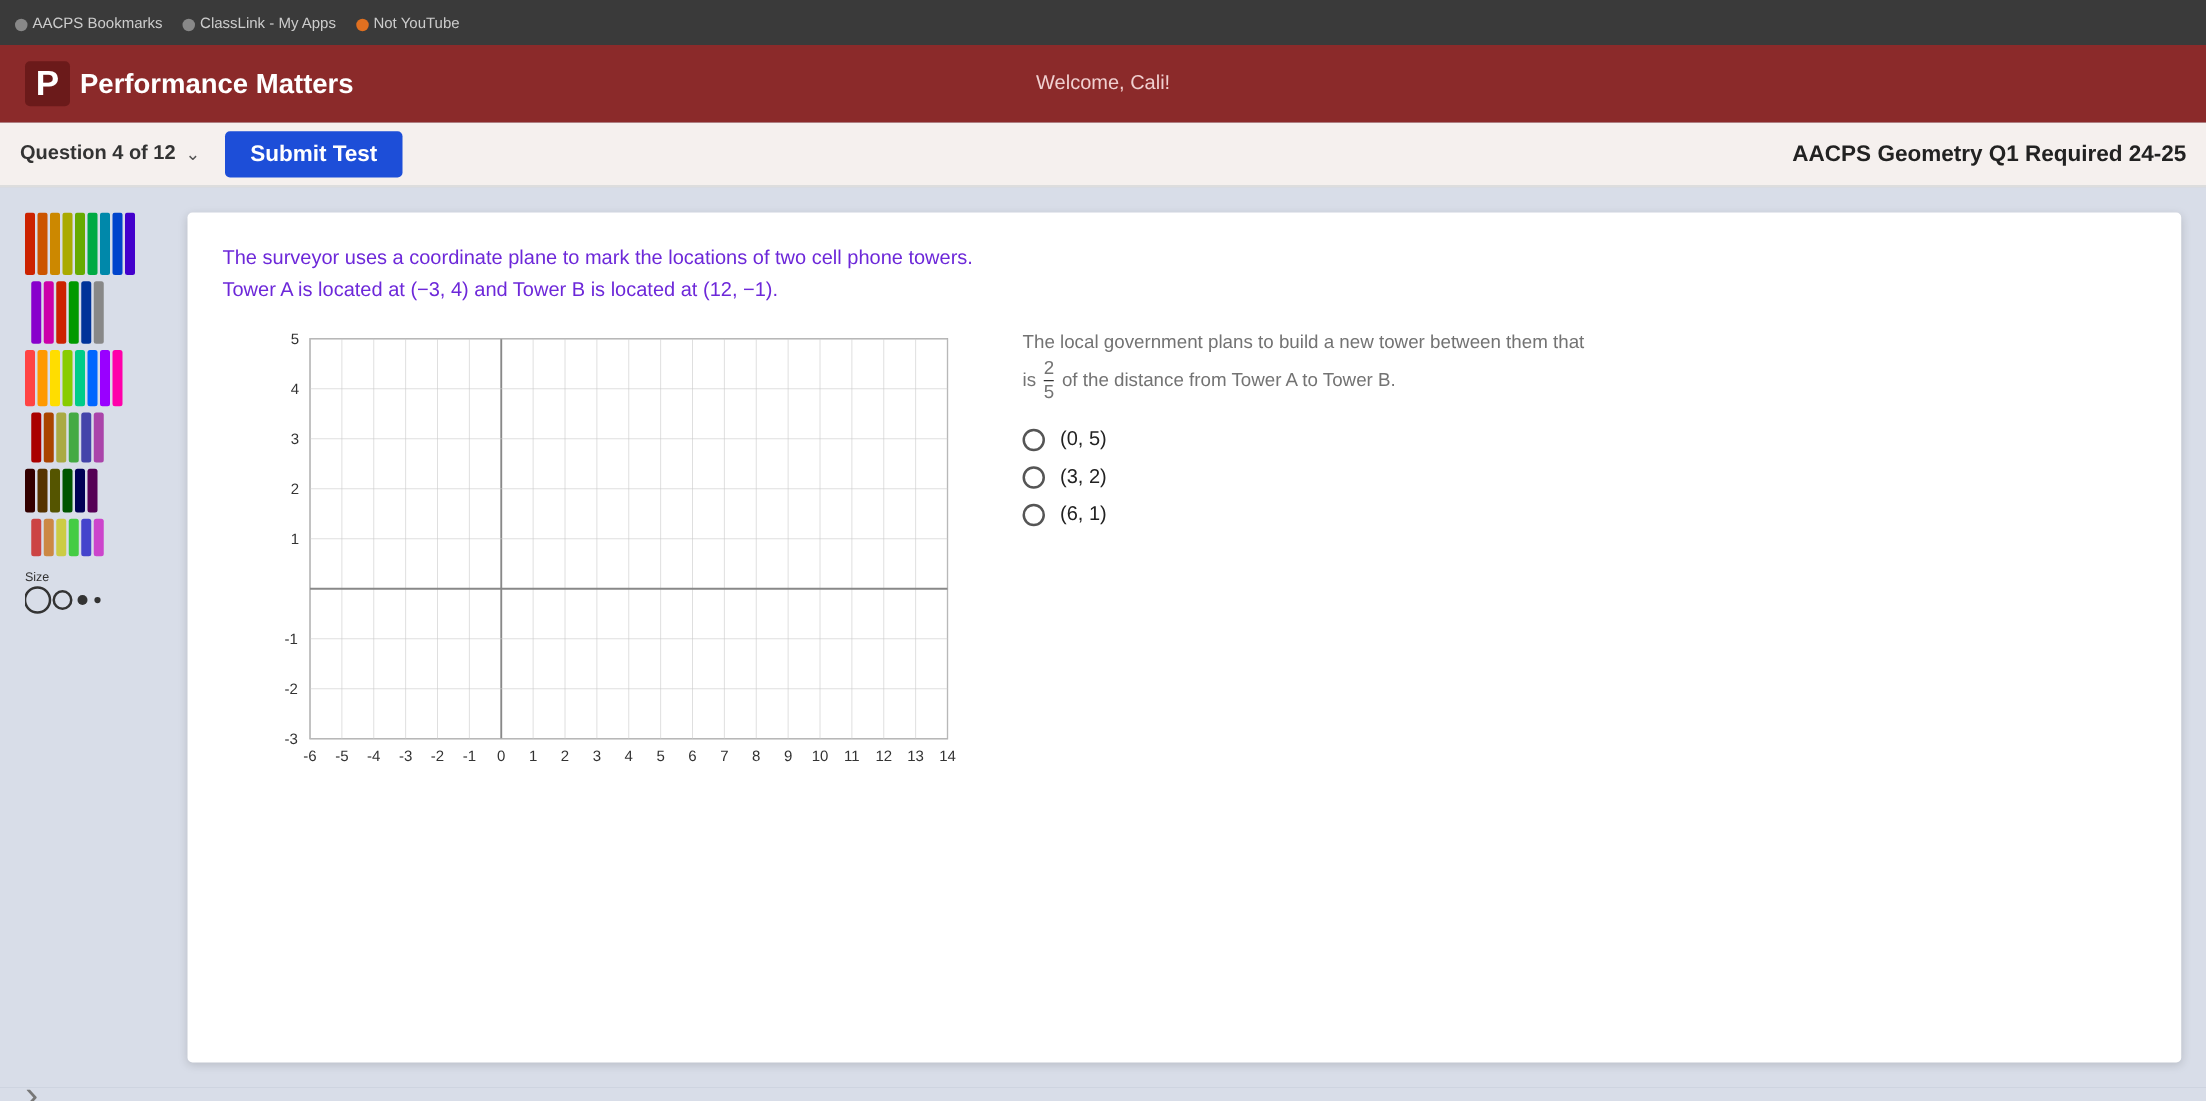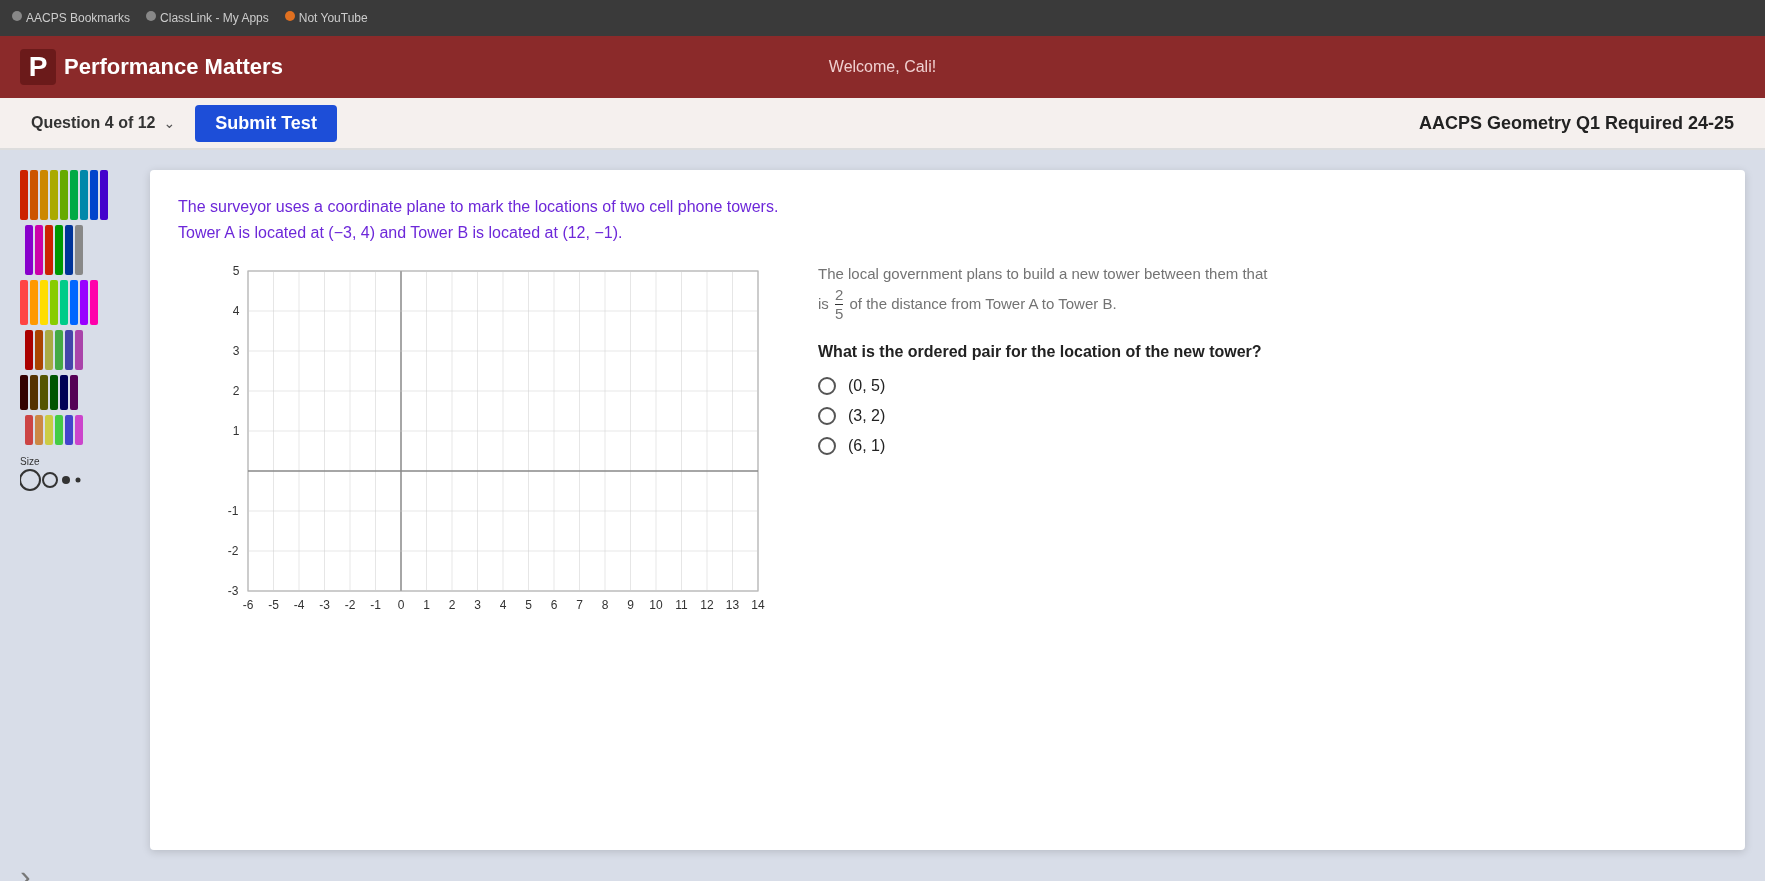--- a/index.html
+++ b/index.html
@@ -18,21 +18,21 @@
       height: 36px;
       display: flex;
       align-items: center;
       padding: 0 12px;
       gap: 16px;
     }
     .bookmark-item {
       color: #ccc;
       font-size: 12px;
       display: flex;
-      align-items: flex-start;
+      align-items: flex-end;
       gap: 4px;
     }
     .bookmark-item .dot {
       width: 10px; height: 10px;
       border-radius: 50%;
       background: #888;
       display: inline-block;
     }
     .bookmark-item .dot.orange { background: #e07020; }
 
@@ -74,21 +74,21 @@
       color: #f0d0d0;
       font-size: 16px;
     }
 
     
     .question-bar {
       background: #f5f0ee;
       height: 52px;
       display: flex;
       align-items: center;
-      padding: 0 31px;
+      padding: 0 16px;
       gap: 20px;
       border-bottom: 2px solid #ddd;
     }
     .question-nav {
       display: flex;
       align-items: center;
       gap: 8px;
     }
     .question-label {
       font-size: 16px;
@@ -420,21 +420,20 @@
         <div class="problem-text">
           <span>The local government plans to build a new tower between them that</span><br>
           <span>is </span>
           <span class="fraction">
             <span class="num">2</span>
             <span class="den">5</span>
           </span>
           <span>of the distance from Tower A to Tower B.</span>
         </div>
 
-        <div class="question-prompt">What is the ordered pair for the location of the new tower?</div>
 
         <div class="answer-choices">
           <label class="answer-choice">
             <div class="radio-circle"></div>
             <span>(0, 5)</span>
           </label>
           <label class="answer-choice">
             <div class="radio-circle"></div>
             <span>(3, 2)</span>
           </label>

